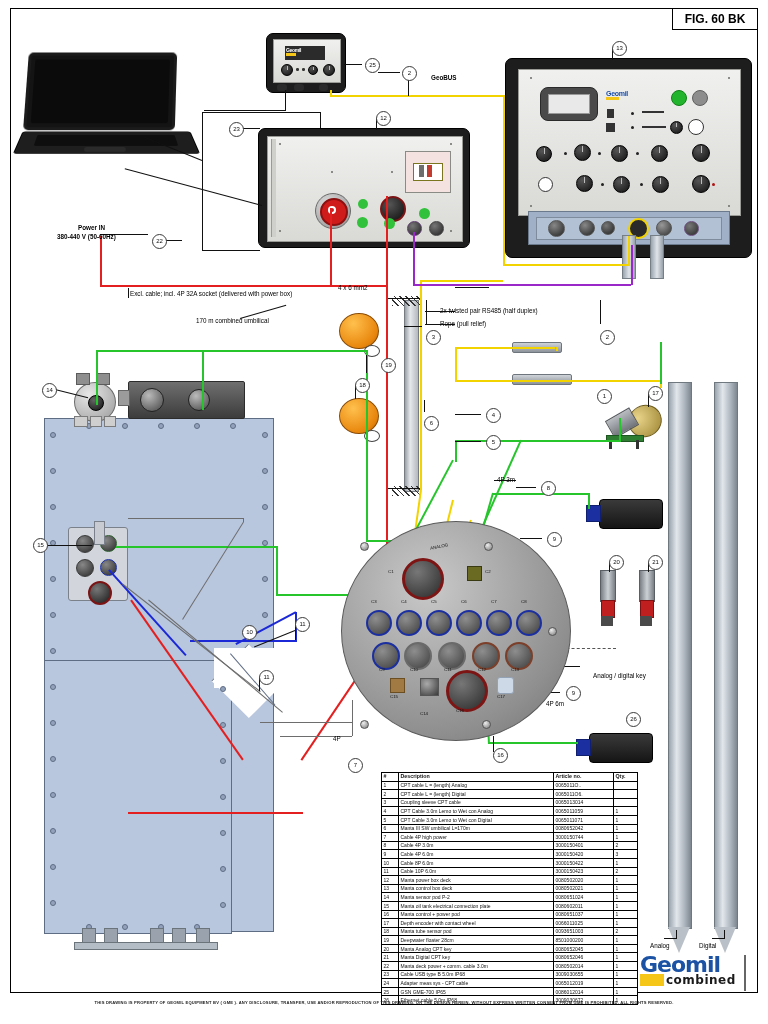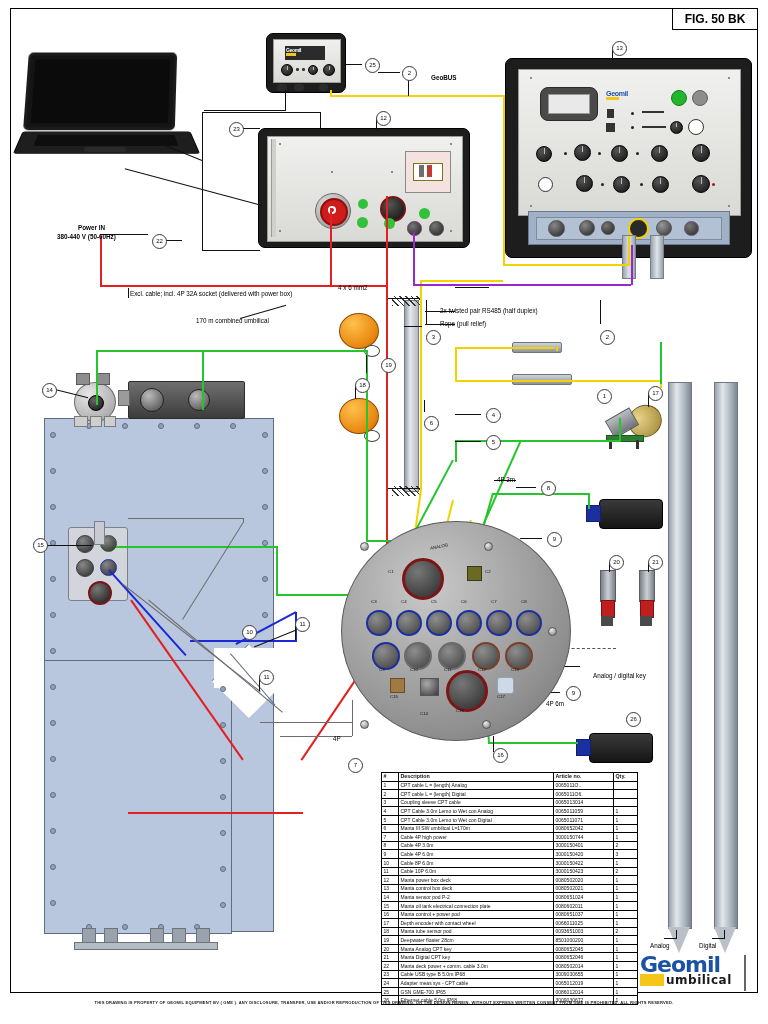--- a/index.html
+++ b/index.html
@@ -116,21 +116,21 @@
       letter-spacing:.5px;line-height:13px;margin-left:26px;}
   .logo .ybox{position:absolute;left:0;top:19px;width:24px;height:12px;background:#f5c518;}
   .logo .bar{position:absolute;left:104px;top:0;width:1.5px;height:36px;background:#666;}
 </style>
 </head>
 <body>
 
 <div class="sheet">
 
   <div class="frame"></div>
-  <div class="titleblock">FIG. 50 BK</div>
+  <div class="titleblock">FIG. 60 BK</div>
 
   <div class="box" style="left:266px;top:33px;width:78px;height:58px;">
     <div class="face" style="left:6px;top:5px;width:66px;height:42px;"></div>
     <div style="position:absolute;left:18px;top:12px;width:40px;height:14px;background:#2b2b2b;"></div>
     <div class="geomil-mini" style="left:19px;top:13px;color:#fff;">Geomil<i></i></div>
     <div class="knob" style="left:14px;top:30px;width:10px;height:10px;"></div>
     <div class="knob" style="left:41px;top:31px;width:8px;height:8px;"></div>
     <div class="knob" style="left:56px;top:30px;width:10px;height:10px;"></div>
     <div class="led" style="left:29px;top:34px;width:2.5px;height:2.5px;background:#333;"></div>
     <div class="led" style="left:35px;top:34px;width:2.5px;height:2.5px;background:#333;"></div>
@@ -723,18 +723,18 @@
           <td class="c-desc">Ethernet cable 5.0m IP68</td>
           <td class="c-art">3009030672</td>
           <td class="c-qty">1</td>
         </tr>
       </tbody>
   </table>
 
   <div class="logo">
     <div class="g">Geomil</div>
     <div class="ybox"></div>
-    <div class="e">umbilical</div>
+    <div class="e">combined</div>
     <div class="bar"></div>
   </div>
 
   <div class="footer">THIS DRAWING IS PROPERTY OF GEOMIL EQUIPMENT BV ( GME ). ANY DISCLOSURE, TRANSFER, USE AND/OR REPRODUCTION OF THIS DRAWING, OR THE DESIGN HEREIN, WITHOUT EXPRESS WRITTEN CONSENT FROM GME IS PROHIBITED. ALL RIGHTS RESERVED.</div>
 </div>
 
 </body></html>

